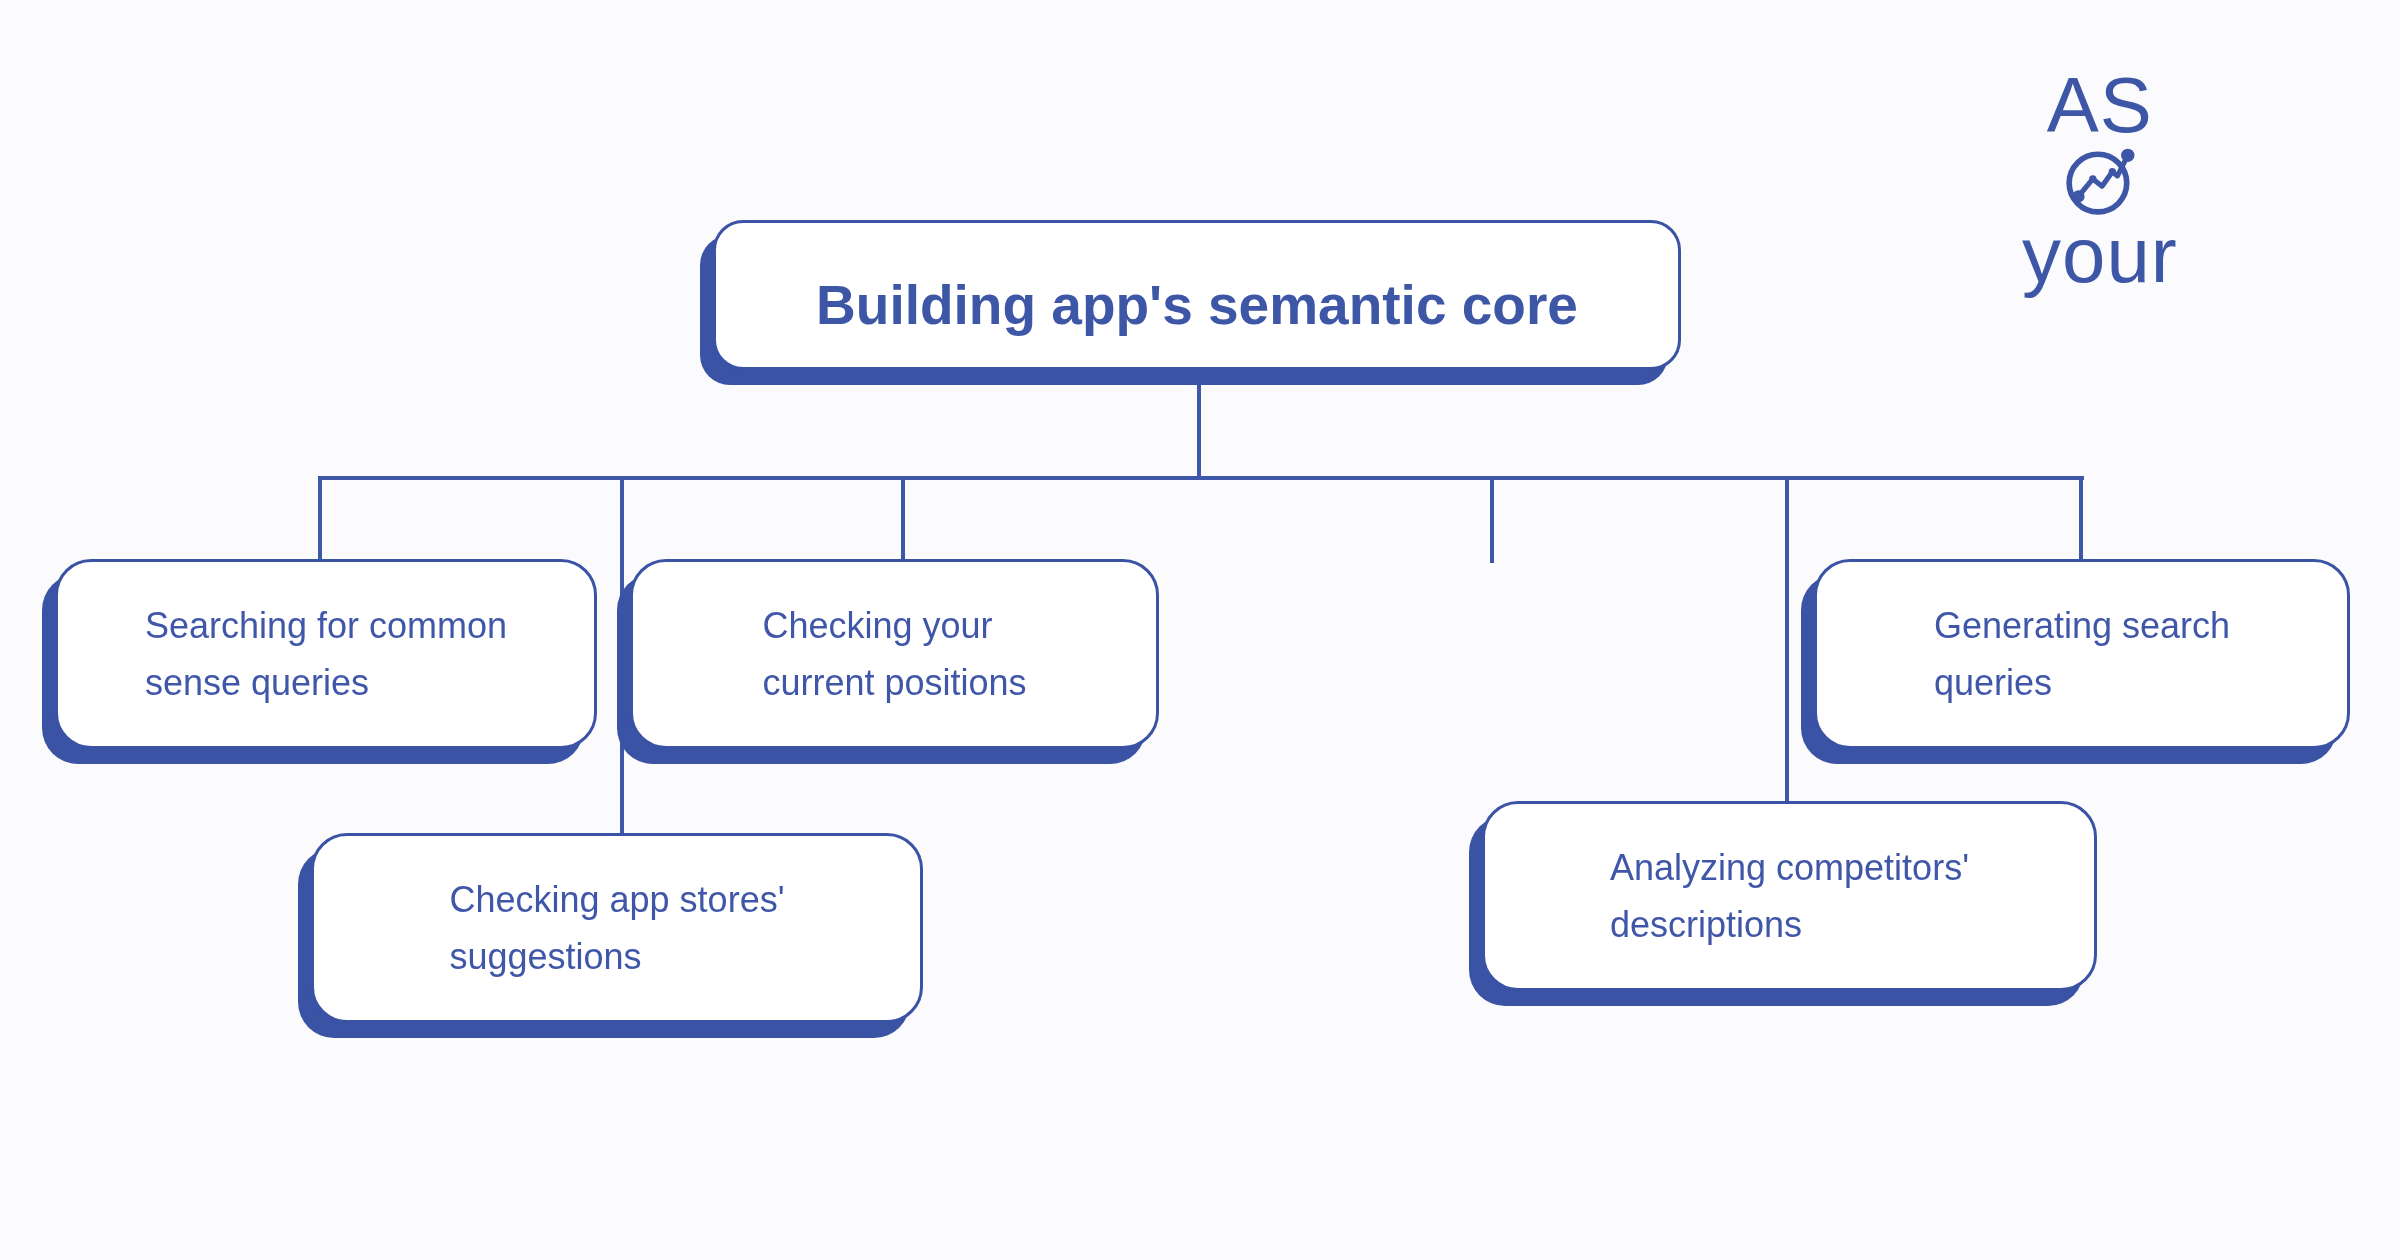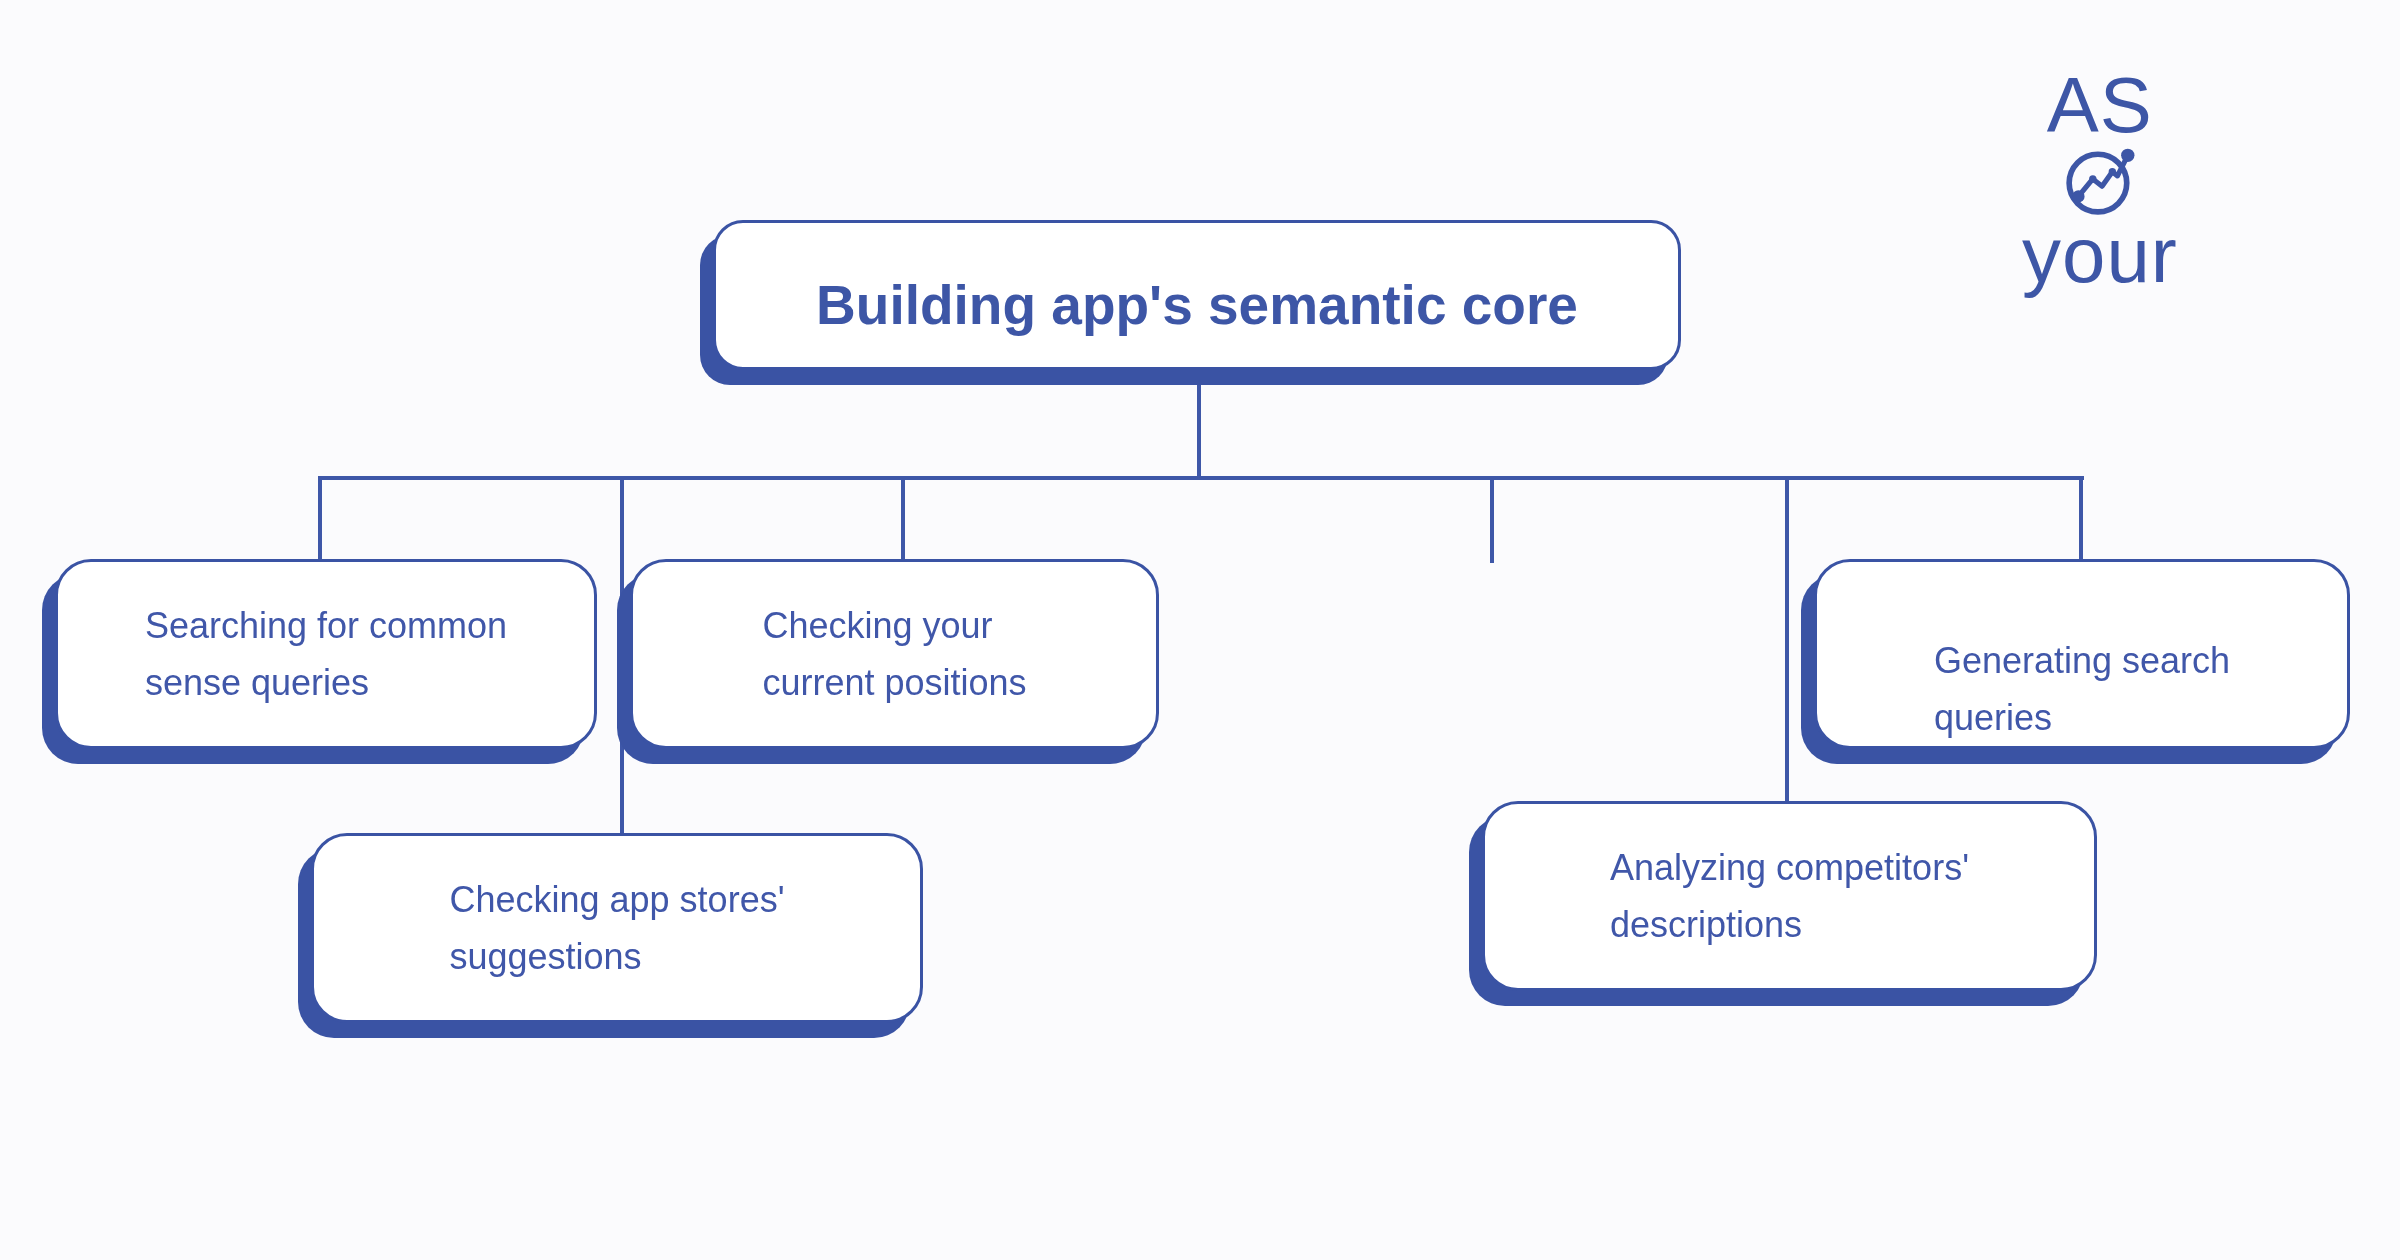--- a/index.html
+++ b/index.html
@@ -66,21 +66,21 @@
   .node.root .label{
     font-weight:700;
     font-size:55px;
     text-align:center;
     color:var(--accent);
     margin-top:20px;
   }
   .n1{left:55px;  top:559px;width:542px;height:190px;}
   .n2{left:630px; top:559px;width:529px;height:190px;}
   .n3{left:1224px;top:559px;width:544px;height:190px;}
-  .n4{left:1814px;top:559px;width:536px;height:190px;align-items:flex-end;}
+  .n4{left:1814px;top:559px;width:536px;height:190px;}
   .n5{left:311px; top:833px;width:612px;height:190px;}
   .n6{left:1482px;top:801px;width:615px;height:190px;}
 
   .stub   {left:1197px;top:368px;width:4px;height:110px;}
   .rail   {left:318px; top:476px;width:1766px;height:4px;}
   .drop-1 {left:318px; top:478px;width:4px;height:85px;}
   .drop-2 {left:620px; top:478px;width:4px;height:359px;}
   .drop-3 {left:901px; top:478px;width:4px;height:85px;}
   .drop-4 {left:1490px;top:478px;width:4px;height:85px;}
   .drop-5 {left:1785px;top:478px;width:4px;height:359px;}

